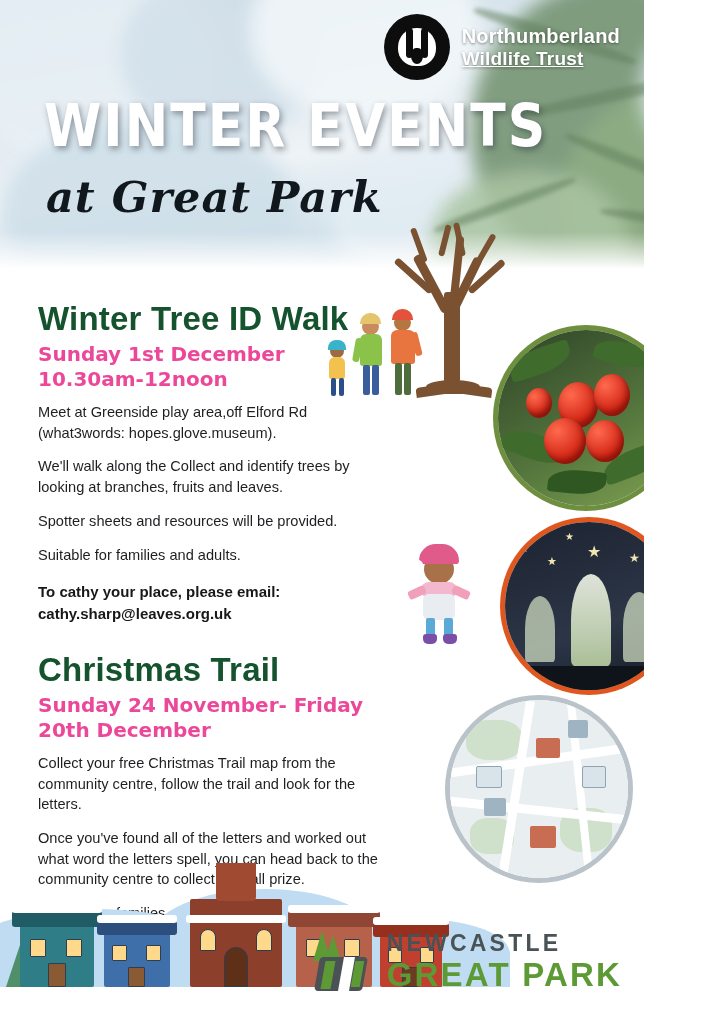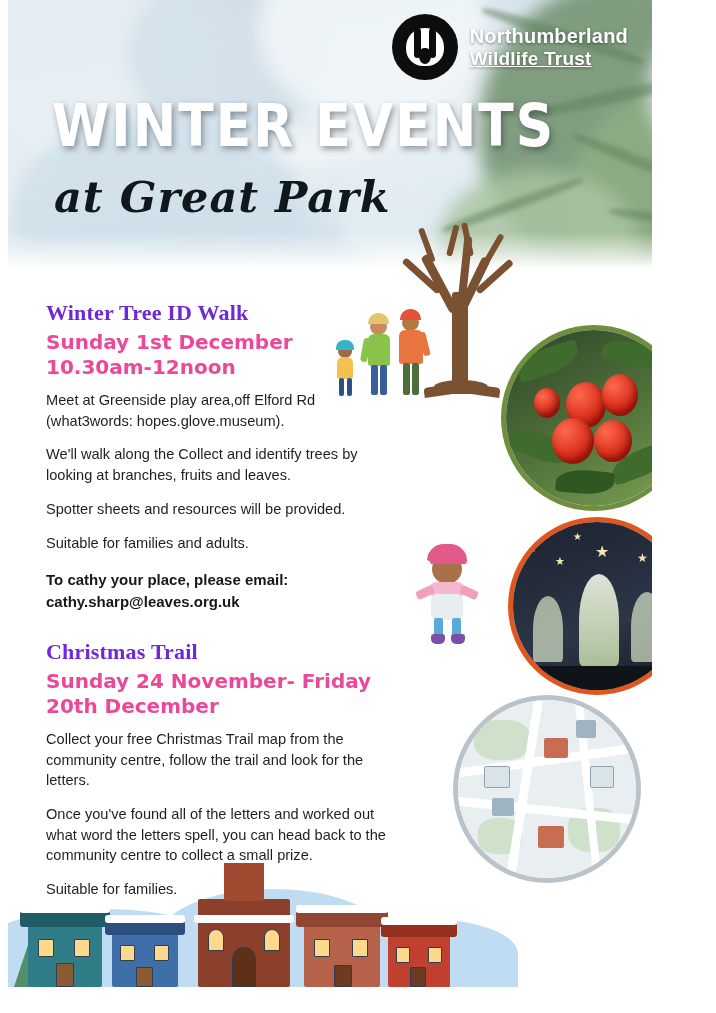--- a/index.html
+++ b/index.html
@@ -9,21 +9,20 @@
     font-family: "Liberation Sans", sans-serif;
     background: #ffffff;
     overflow: hidden;
   }
   .poster {
     position: relative;
     width: 644px;
     height: 1013px;
     overflow: hidden;
     background: #ffffff;
-    margin-left: 8px;
   }
 
   
   .hero {
     position: absolute;
     left: 0; top: 0;
     width: 716px; height: 272px;
     overflow: hidden;
     background: linear-gradient(170deg, #c9d9e4 0%, #dce7ee 28%, #eef3f6 52%, #cfe0ea 75%, #bccfdc 100%);
   }
@@ -104,24 +103,24 @@
     font-size: 43px; color: #11181d;
     font-family: "DejaVu Serif", serif;
     font-style: italic;
     font-weight: bold;
     letter-spacing: 1px;
   }
 
   
   .content { position: absolute; left: 38px; top: 300px; width: 345px; }
   .ev-title {
-    color: #6d28d9;
-    font-size: 22px;
+    color: #14532d;
+    font-size: 33px;
     font-weight: bold;
-    font-family: Liberation Serif, serif;
+    font-family: Liberation Sans, sans-serif;
     letter-spacing: .2px;
     margin-bottom: 4px;
   }
   .ev-date {
     color: #ec4899;
     font-size: 20px;
     font-weight: bold;
     font-family: "DejaVu Sans", sans-serif;
     line-height: 1.25;
     margin-bottom: 10px;
@@ -423,14 +422,28 @@
       <div class="vroof" style="left:-7px;top:-12px;width:76px;height:14px;background:#95301f;border-radius:3px;"></div>
       <div class="snowcap" style="left:-7px;top:-18px;width:76px;height:8px;"></div>
       <div class="vwin" style="left:8px;top:12px;width:14px;height:16px;"></div>
       <div class="vwin" style="left:40px;top:12px;width:14px;height:16px;"></div>
       <div class="vwin" style="left:22px;top:32px;width:16px;height:20px;background:#6d3a22;"></div>
     </div>
 
     <div class="ground"></div>
   </div>
 
+  <div class="ngp">
+    <div class="ngp-mark">
+      <div style="position:absolute;left:2px;top:0;width:0;height:0;border-left:9px solid transparent;border-right:9px solid transparent;border-bottom:30px solid #5d9a35;"></div>
+      <div style="position:absolute;left:14px;top:4px;width:0;height:0;border-left:8px solid transparent;border-right:8px solid transparent;border-bottom:26px solid #5d9a35;"></div>
+      <div style="position:absolute;left:6px;top:26px;width:48px;height:34px;background:#4a5256;border-radius:4px;transform:skewX(-10deg);"></div>
+      <div style="position:absolute;left:12px;top:30px;width:10px;height:28px;background:#5d9a35;transform:skewX(-10deg);"></div>
+      <div style="position:absolute;left:30px;top:26px;width:11px;height:34px;background:#ffffff;transform:skewX(-10deg);"></div>
+      <div style="position:absolute;left:42px;top:30px;width:9px;height:26px;background:#5d9a35;transform:skewX(-10deg);"></div>
+    </div>
+    <div class="ngp-text">
+      <div class="t1">NEWCASTLE</div>
+      <div class="t2">GREAT PARK</div>
+    </div>
+  </div>
 
 </div>
 
 </body></html>

